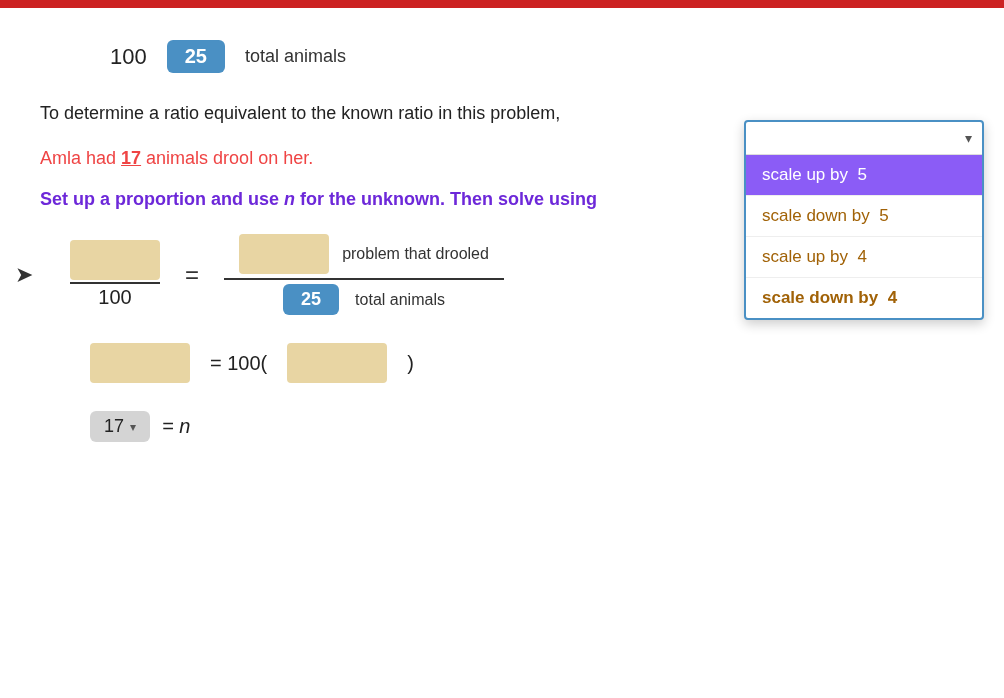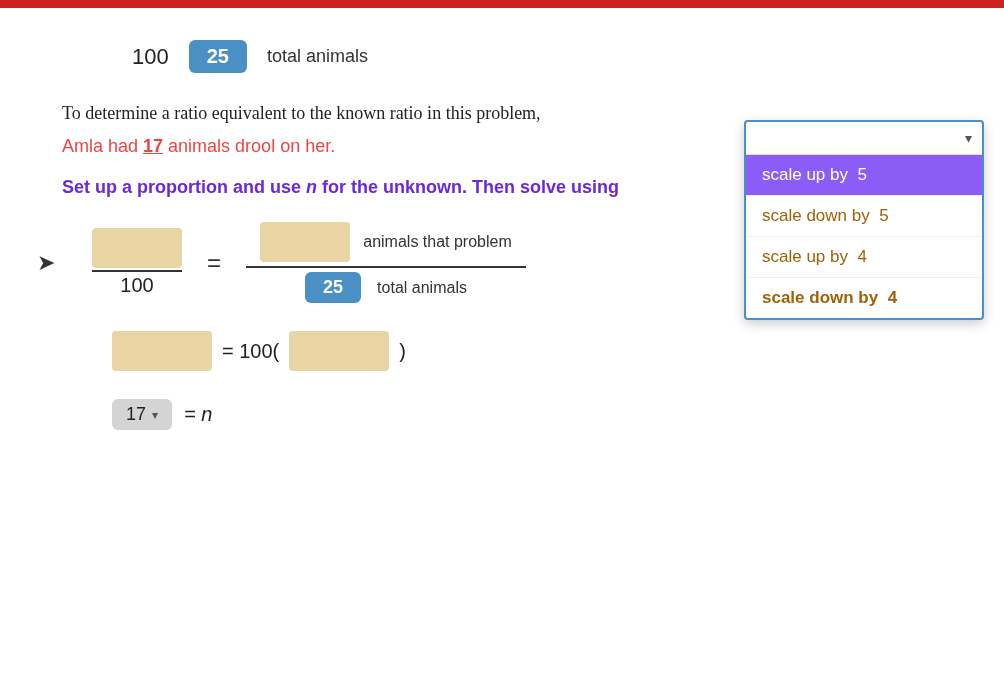--- a/index.html
+++ b/index.html
@@ -10,21 +10,21 @@
       height: 698px;
       overflow: hidden;
       position: relative;
     }
 
     .main-container {
       background: #fff;
       width: 1004px;
       height: 698px;
       position: relative;
-      padding: 20px 62px;
+      padding: 20px 40px;
     }
 
     
     .top-bar {
       position: absolute;
       top: 0;
       left: 0;
       right: 0;
       height: 8px;
       background: #cc2222;
@@ -60,23 +60,22 @@
 
     .total-animals-label {
       font-size: 18px;
       color: #333;
     }
 
     
     .problem-text {
       font-size: 18px;
       color: #222;
-      margin-bottom: 12px;
+      margin-bottom: 24px;
       position: relative;
-      font-family: Liberation Serif, serif;
     }
 
     
     .amla-text {
       font-size: 18px;
       color: #ef4444;
       margin-bottom: 20px;
     }
 
     .amla-text strong {
@@ -153,21 +152,21 @@
 
     .total-animals-label-small {
       font-size: 16px;
       color: #333;
     }
 
     
     .equation-row {
       display: flex;
       align-items: center;
-      gap: 10px;
+      gap: 20px;
       margin-bottom: 28px;
       margin-left: 50px;
     }
 
     .eq-text {
       font-size: 20px;
       color: #222;
     }
 
     
@@ -281,21 +280,21 @@
           <div style="width:90px; height:40px; background:#e8d5a3; border-radius:4px;"></div>
           <div style="width:90px; height:2px; background:#333;"></div>
           <span style="font-size:20px; color:#222;">100</span>
         </div>
 
         <span class="equals-sign">=</span>
 
         <div class="second-fraction">
           <div class="second-fraction-top">
             <div style="width:90px; height:40px; background:#e8d5a3; border-radius:4px;"></div>
-            <span class="animals-drooled-label">animals that problem</span>
+            <span class="animals-drooled-label">problem that drooled</span>
           </div>
           <div style="width:280px; height:2px; background:#333;"></div>
           <div class="second-fraction-bottom">
             <div class="number-box-25-bottom">25</div>
             <span class="total-animals-label-small">total animals</span>
           </div>
         </div>
       </div>
     </div>
 

